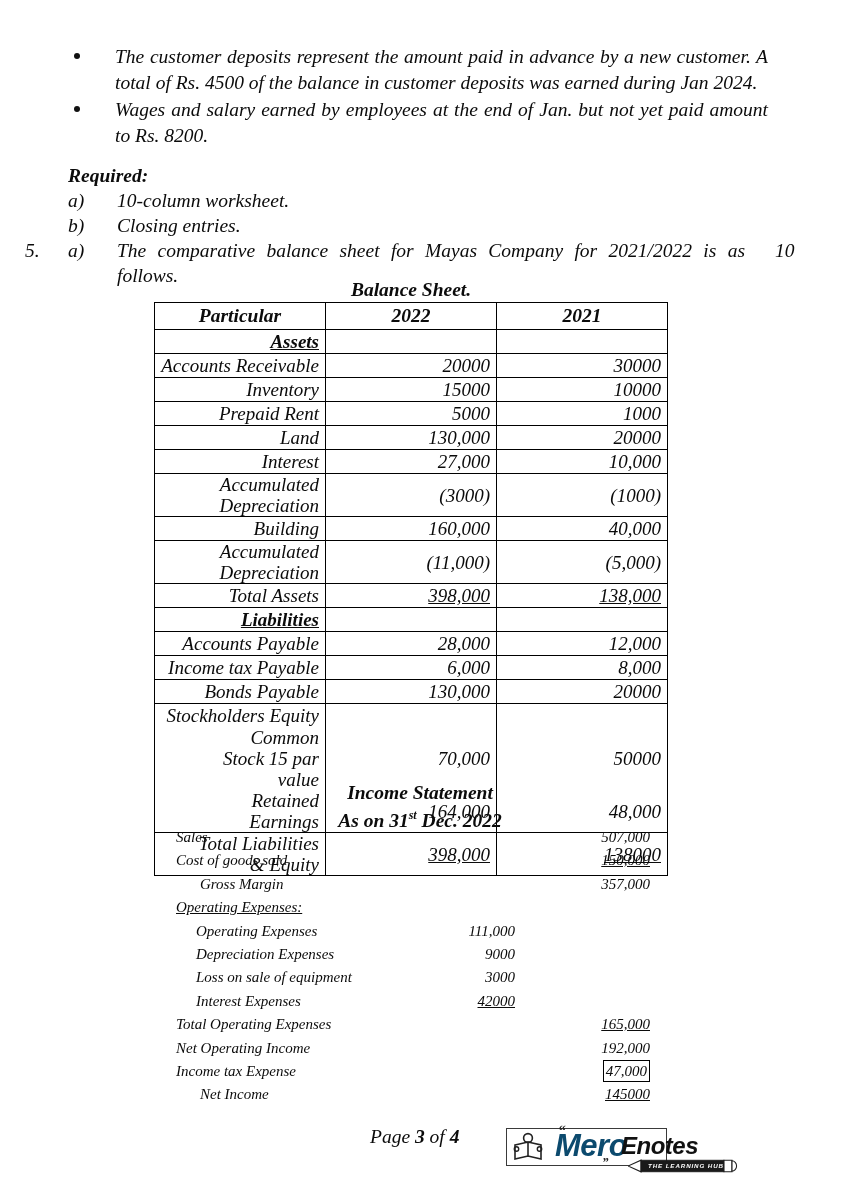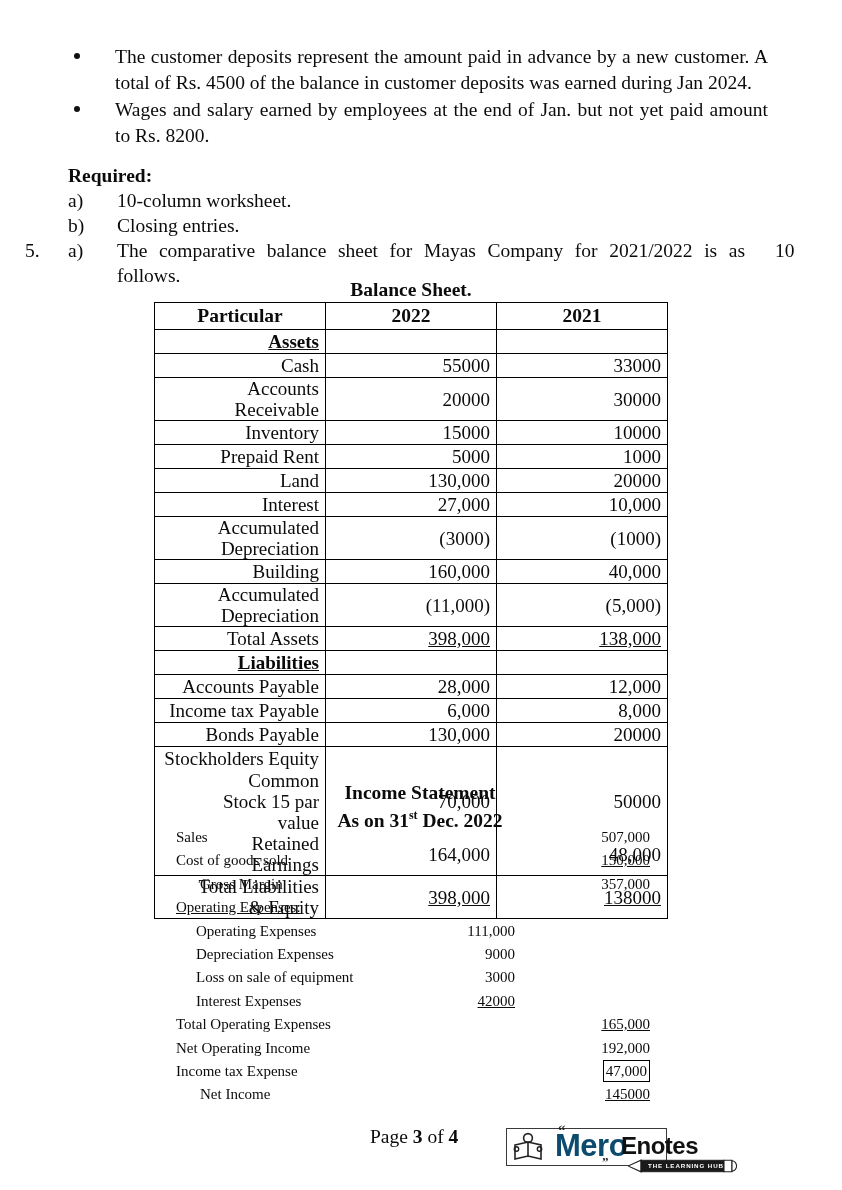--- a/index.html
+++ b/index.html
@@ -13,20 +13,21 @@
     position: relative;
     font-family: "Liberation Serif", "DejaVu Serif", serif;
     color: #0b0b0b;
     overflow: hidden;
   }
   .page {
     position: absolute;
     inset: 0;
     width: 842px;
     height: 1190px;
+    font-style: italic;
   }
 
   
   .bullets {
     position: absolute;
     left: 68px;
     top: 44px;
     width: 700px;
   }
   .bullet-row {
@@ -332,25 +333,20 @@
         <th class="h-num">2022</th>
         <th class="h-num">2021</th>
       </tr>
     </thead>
     <tbody>
 
       <tr>
         <td class="c-label"><span class="bold u">Assets</span></td>
         <td class="c-num"></td>
         <td class="c-num"></td>
-      </tr>
-      <tr>
-        <td class="c-label">Cash</td>
-        <td class="c-num">55000</td>
-        <td class="c-num">33000</td>
       </tr>
       <tr>
         <td class="c-label">Accounts Receivable</td>
         <td class="c-num">20000</td>
         <td class="c-num">30000</td>
       </tr>
       <tr>
         <td class="c-label">Inventory</td>
         <td class="c-num">15000</td>
         <td class="c-num">10000</td>

